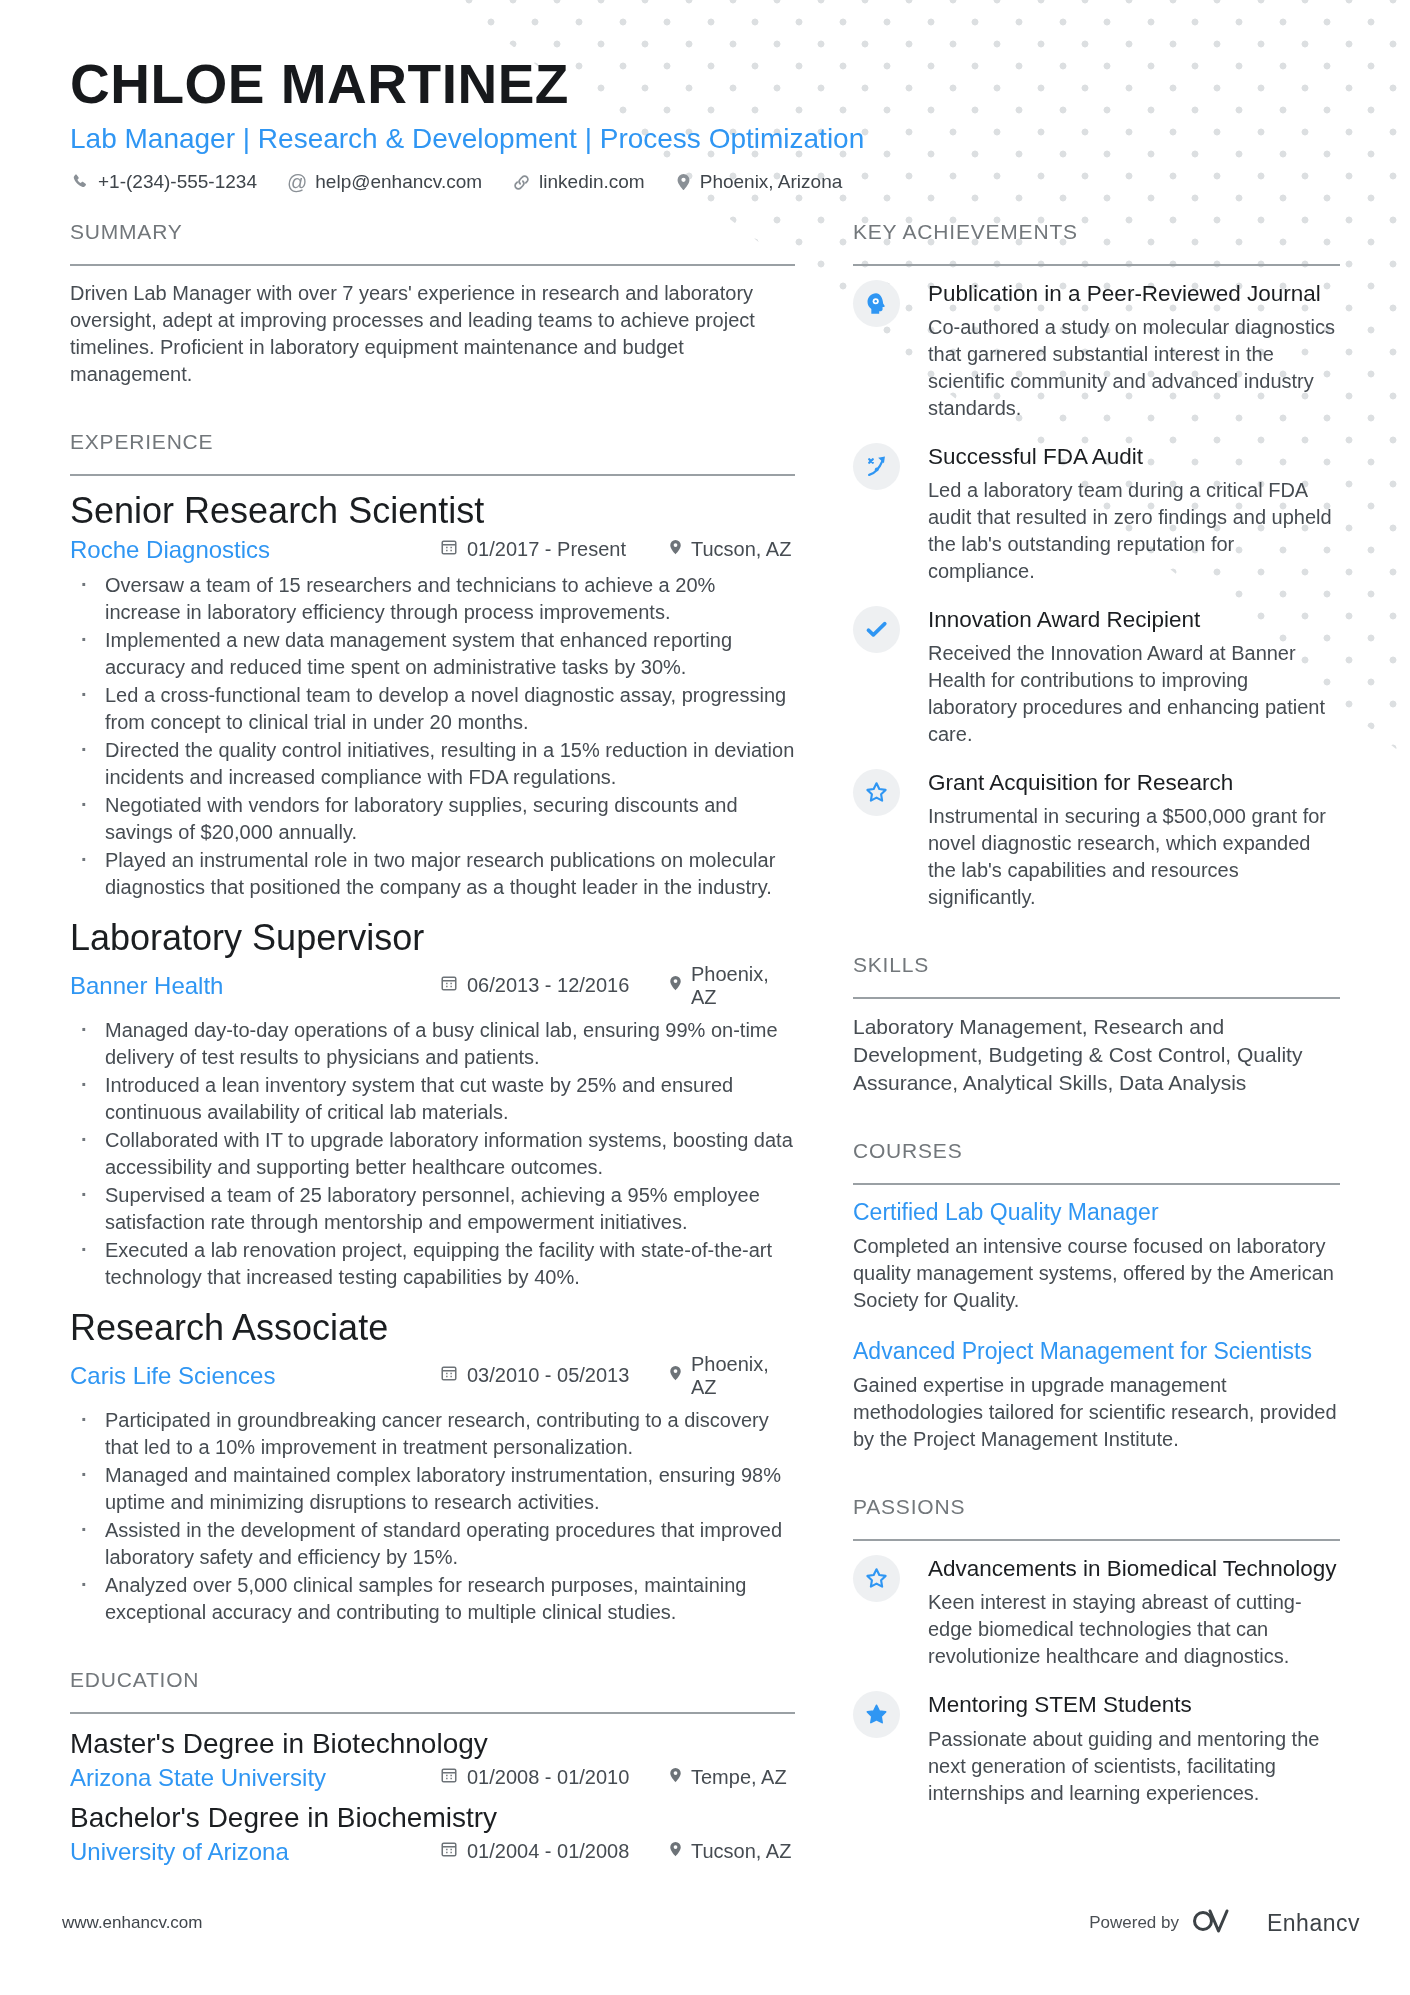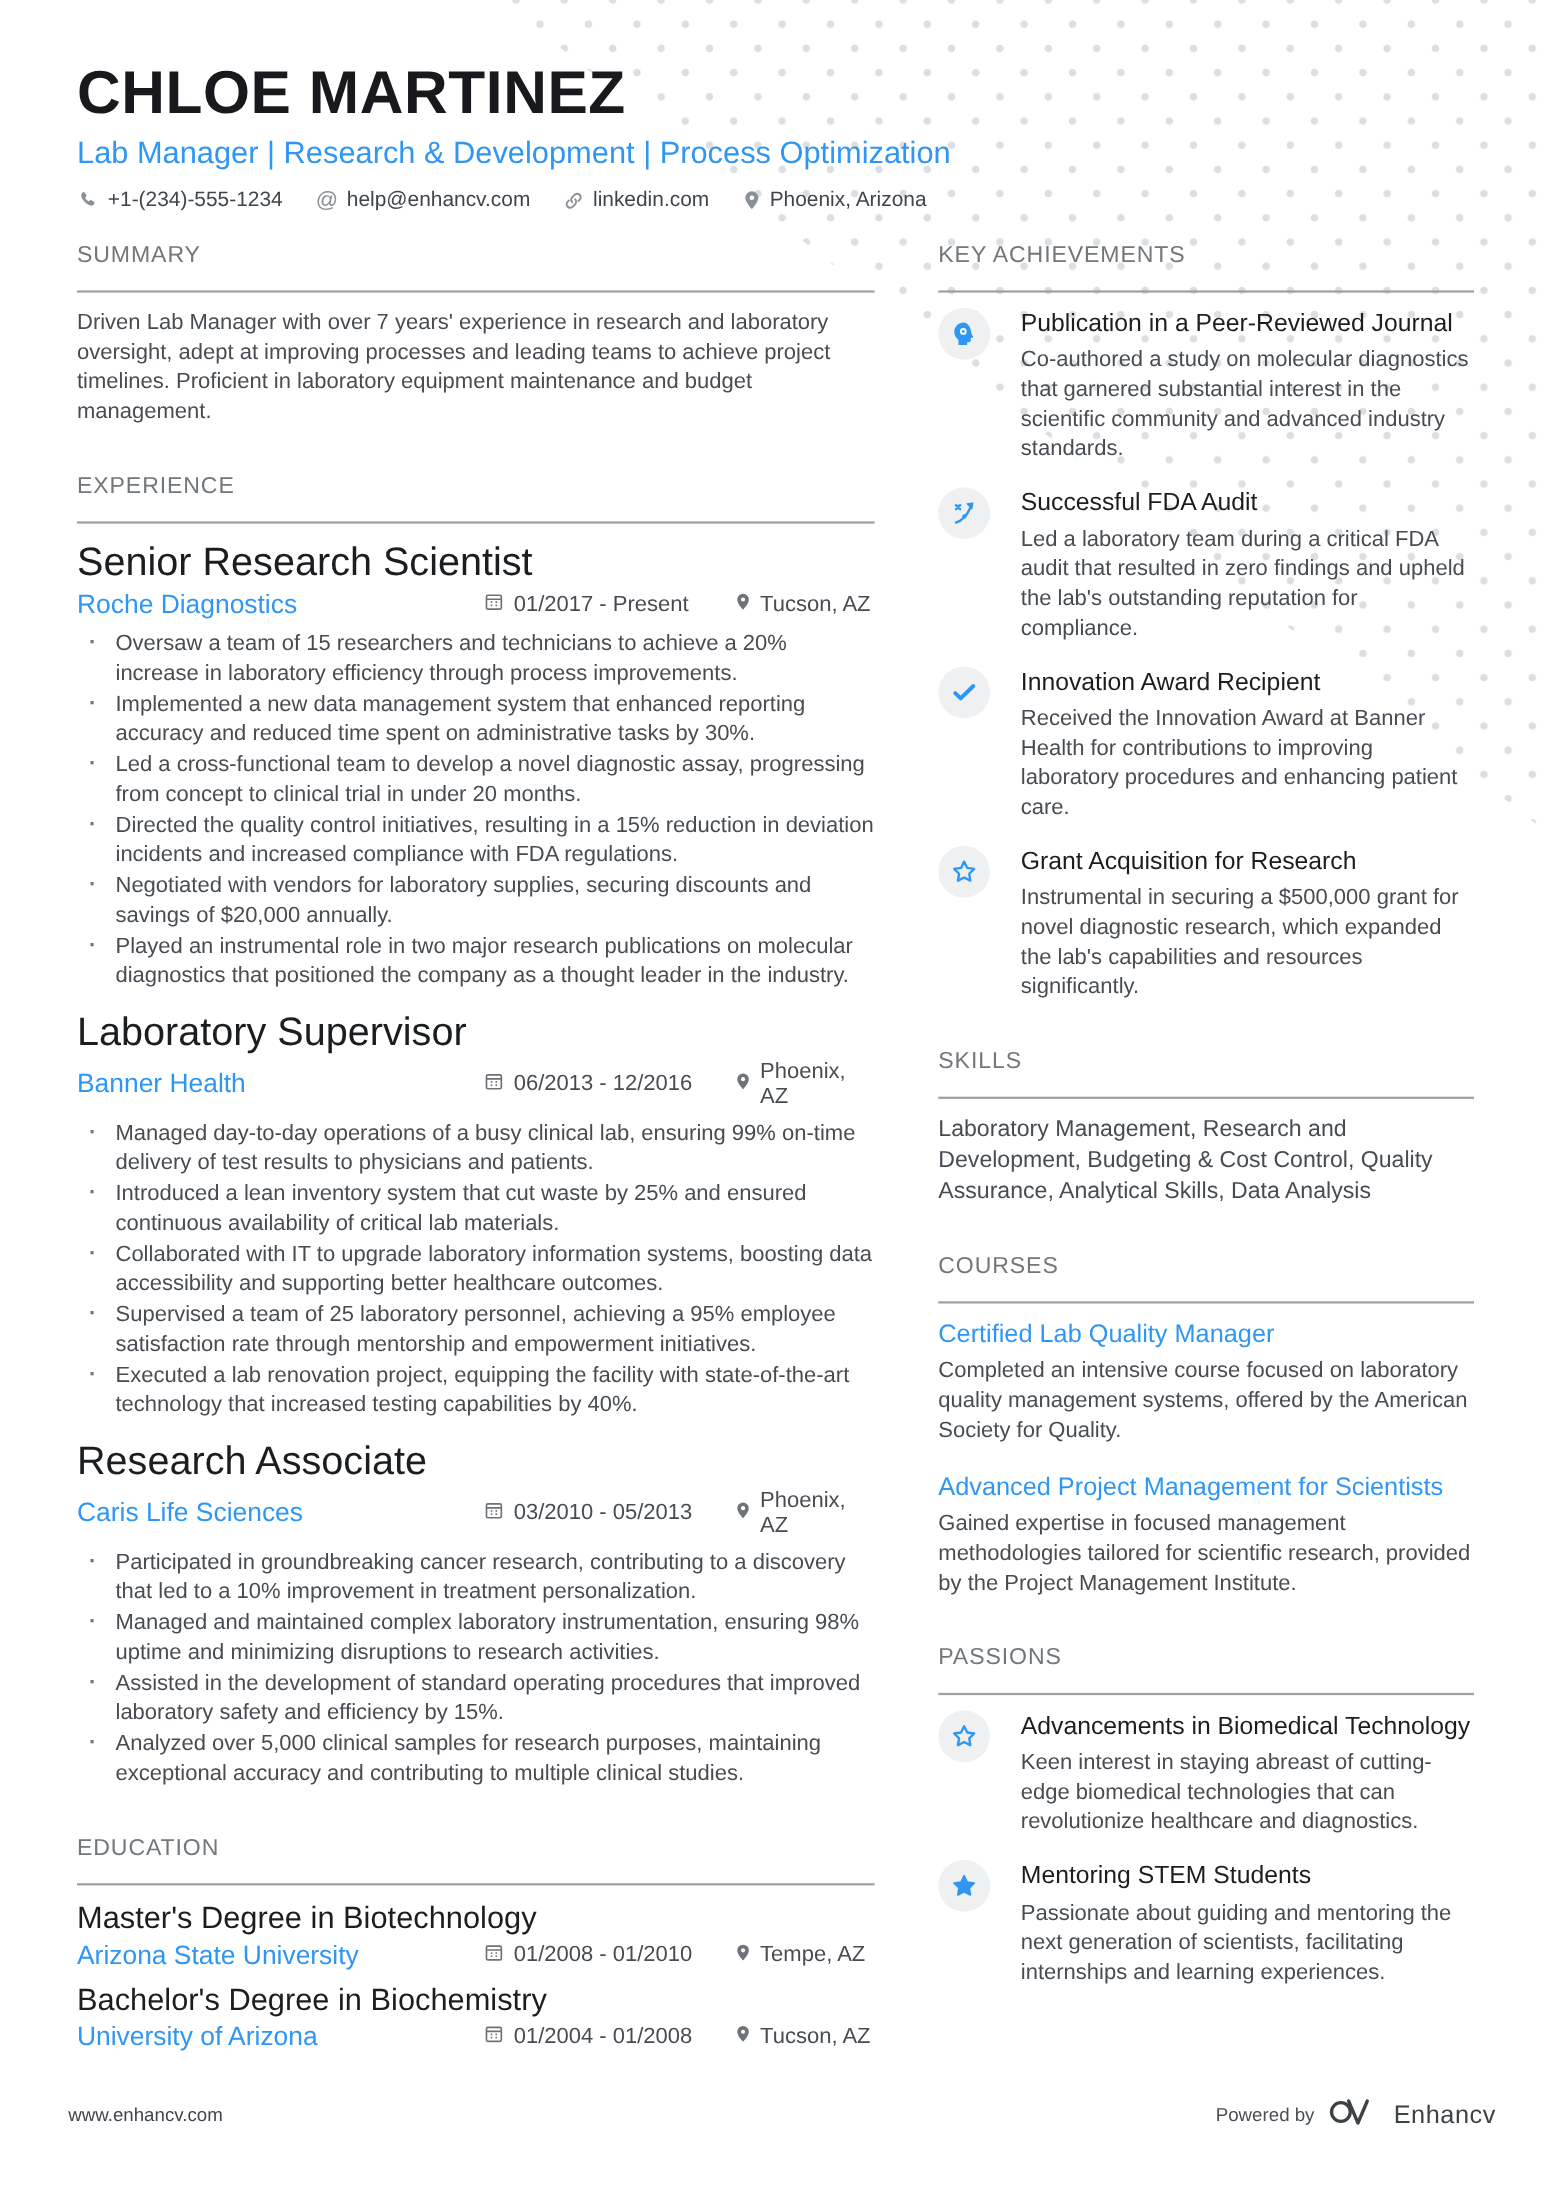--- a/index.html
+++ b/index.html
@@ -65,21 +65,21 @@
   .course-title { font-size:23px; color:#2f96f3; margin-bottom:7px; cursor:pointer; }
   .course-text { font-size:20px; line-height:27px; color:#464c52; }
 
   footer.bottom {
     position:absolute; left:62px; right:50px; bottom:56px; z-index:1;
     display:flex; justify-content:space-between; align-items:center;
   }
   .website { font-size:17px; color:#3f454b; cursor:pointer; }
   .powered { display:flex; align-items:center; gap:13px; }
   .powered-label { font-size:17px; color:#4a4f54; }
-  .brand { font-size:23px; color:#3c4246; letter-spacing:0.5px; }
+  .brand { font-size:23px; color:#3c4246; letter-spacing:0.5px;margin-left:16px; }
 </style>
 </head>
 <body>
 
 <div class="page">
   <div class="dots"></div>
 
   <div class="content">
     <header class="top">
       <h1 class="name">CHLOE MARTINEZ</h1>
@@ -349,21 +349,21 @@
         <section>
           <h2 class="sec">COURSES</h2>
           <div>
 
           <div class="course">
                 <div class="course-title">Certified Lab Quality Manager</div>
                 <div class="course-text">Completed an intensive course focused on laboratory quality management systems, offered by the American Society for Quality.</div>
               </div>
               <div class="course">
                 <div class="course-title">Advanced Project Management for Scientists</div>
-                <div class="course-text">Gained expertise in focused management methodologies tailored for scientific research, provided by the Project Management Institute.</div>
+                <div class="course-text">Gained expertise in upgrade management methodologies tailored for scientific research, provided by the Project Management Institute.</div>
               </div>
             </div>
         </section>
 
         <section>
           <h2 class="sec">PASSIONS</h2>
           <div>
 
           <div class="ach">
                 <span class="ach-icon">

